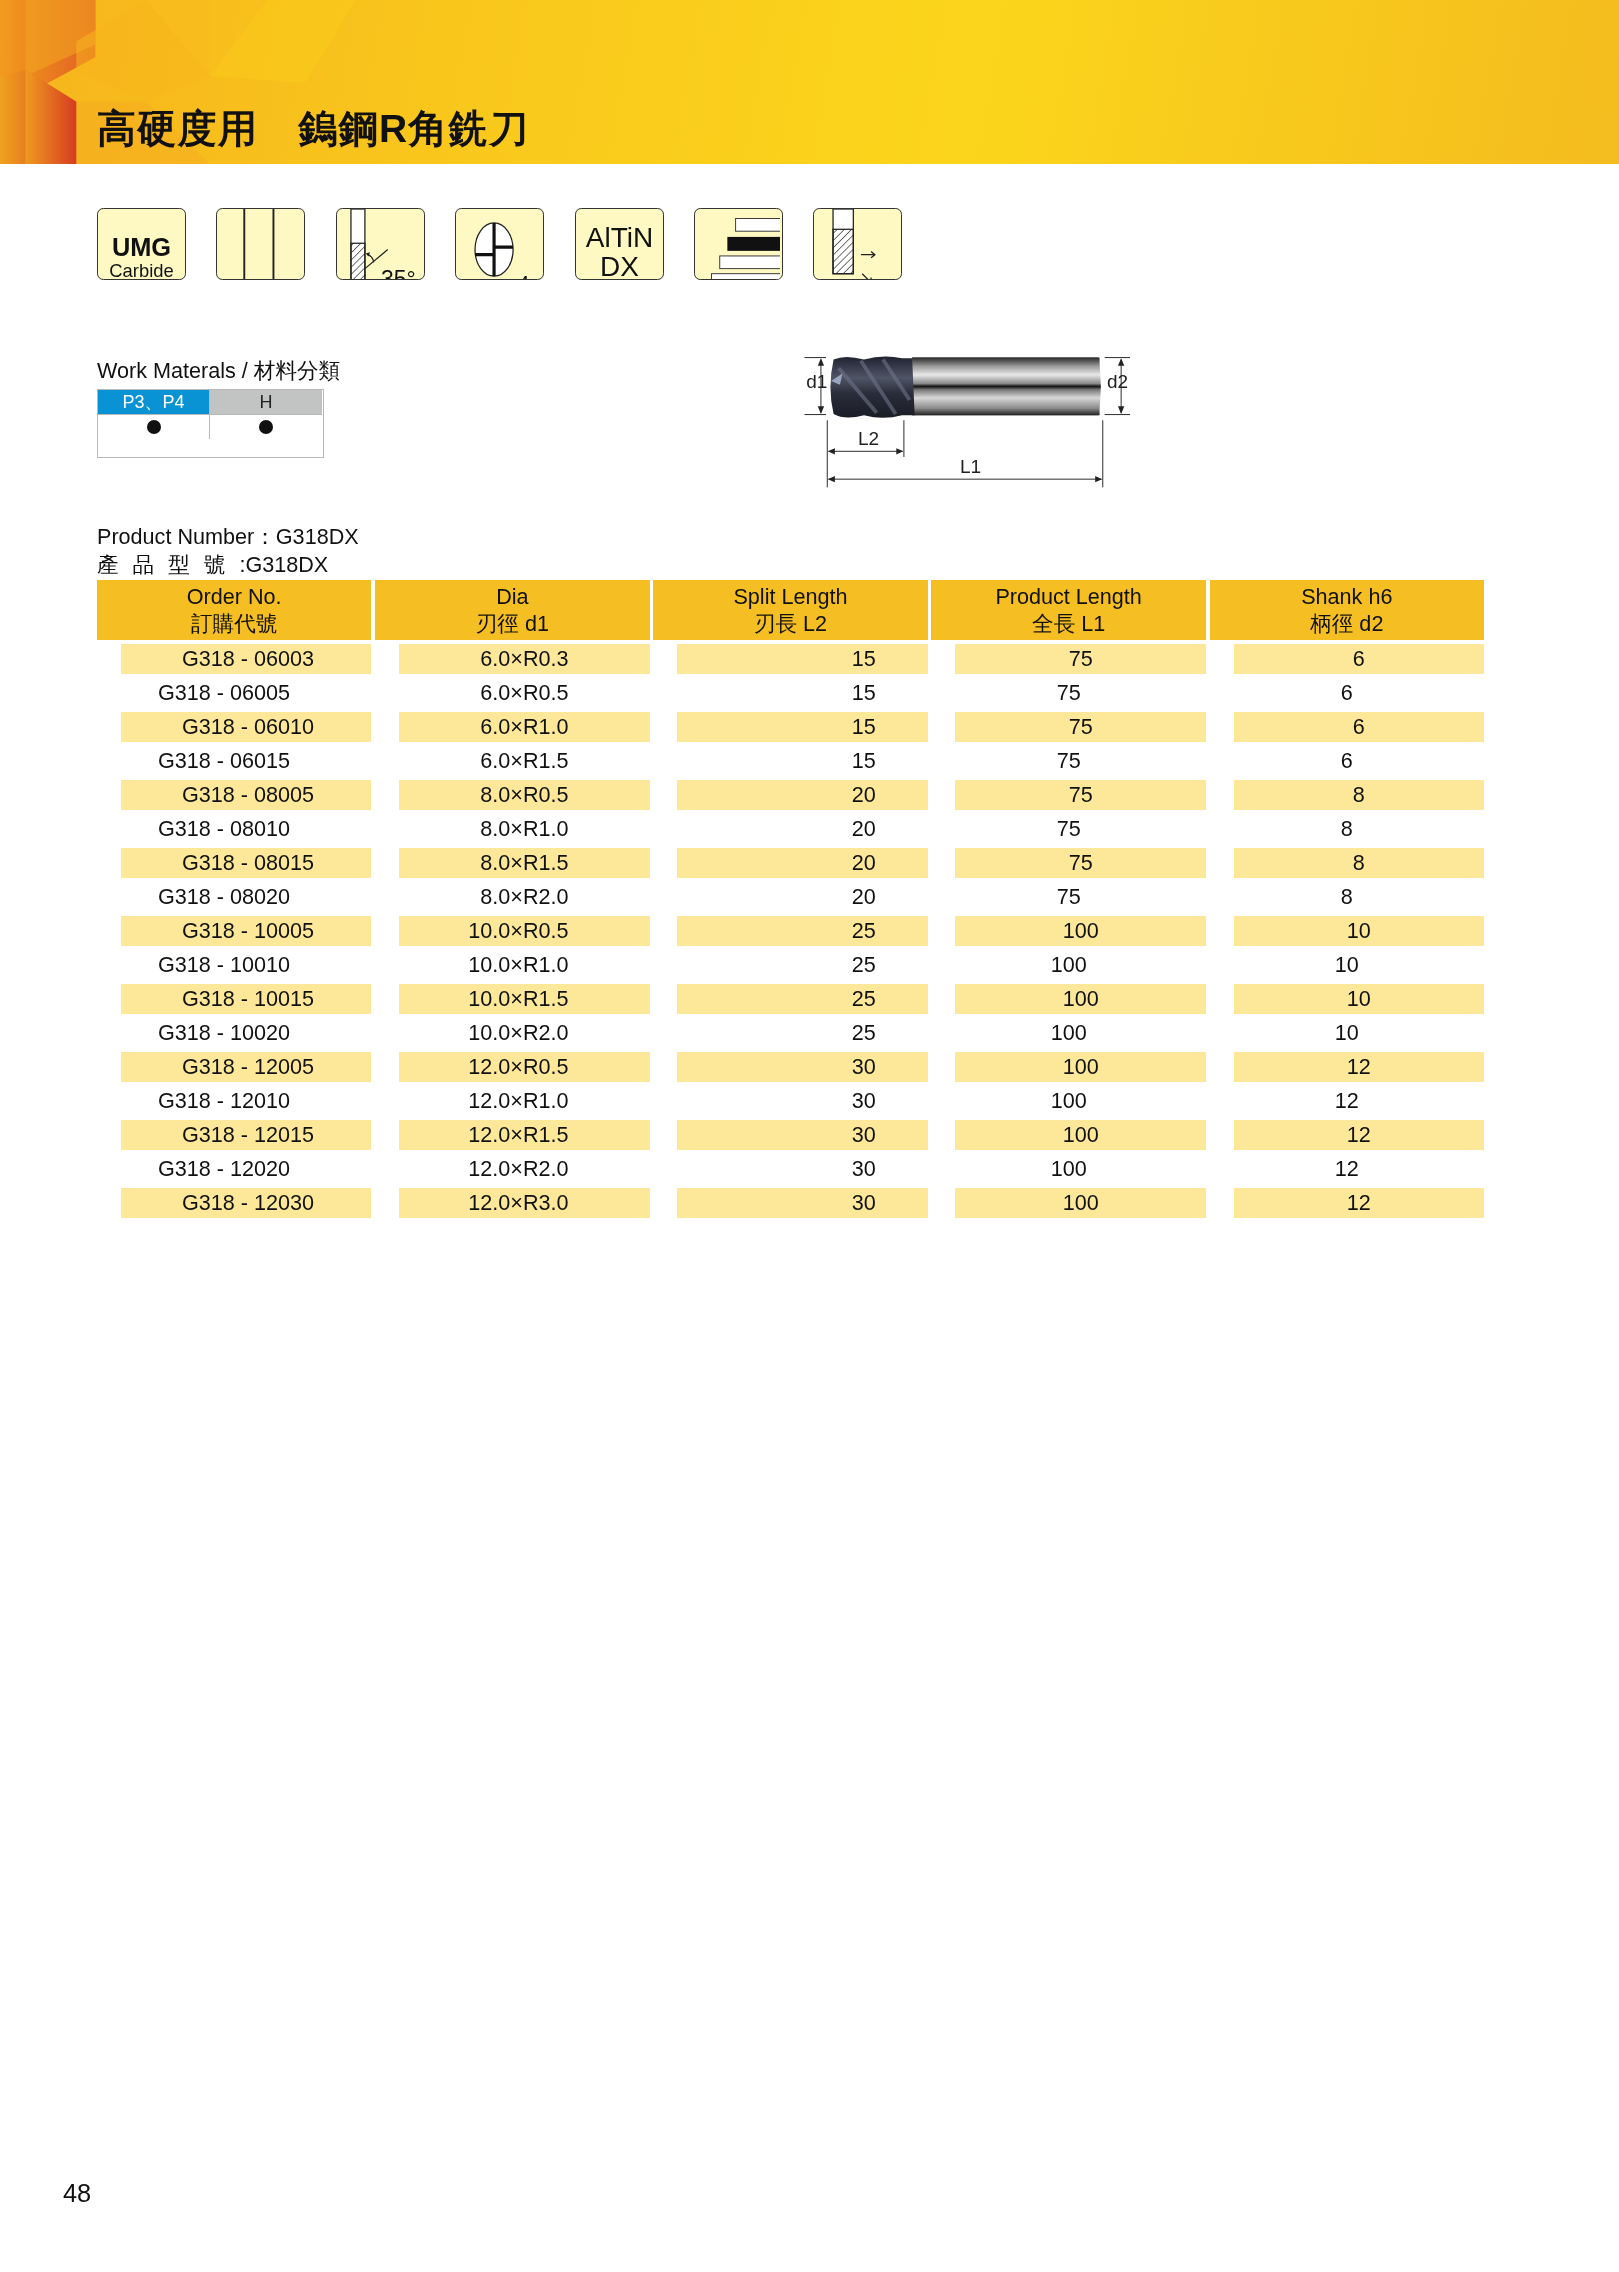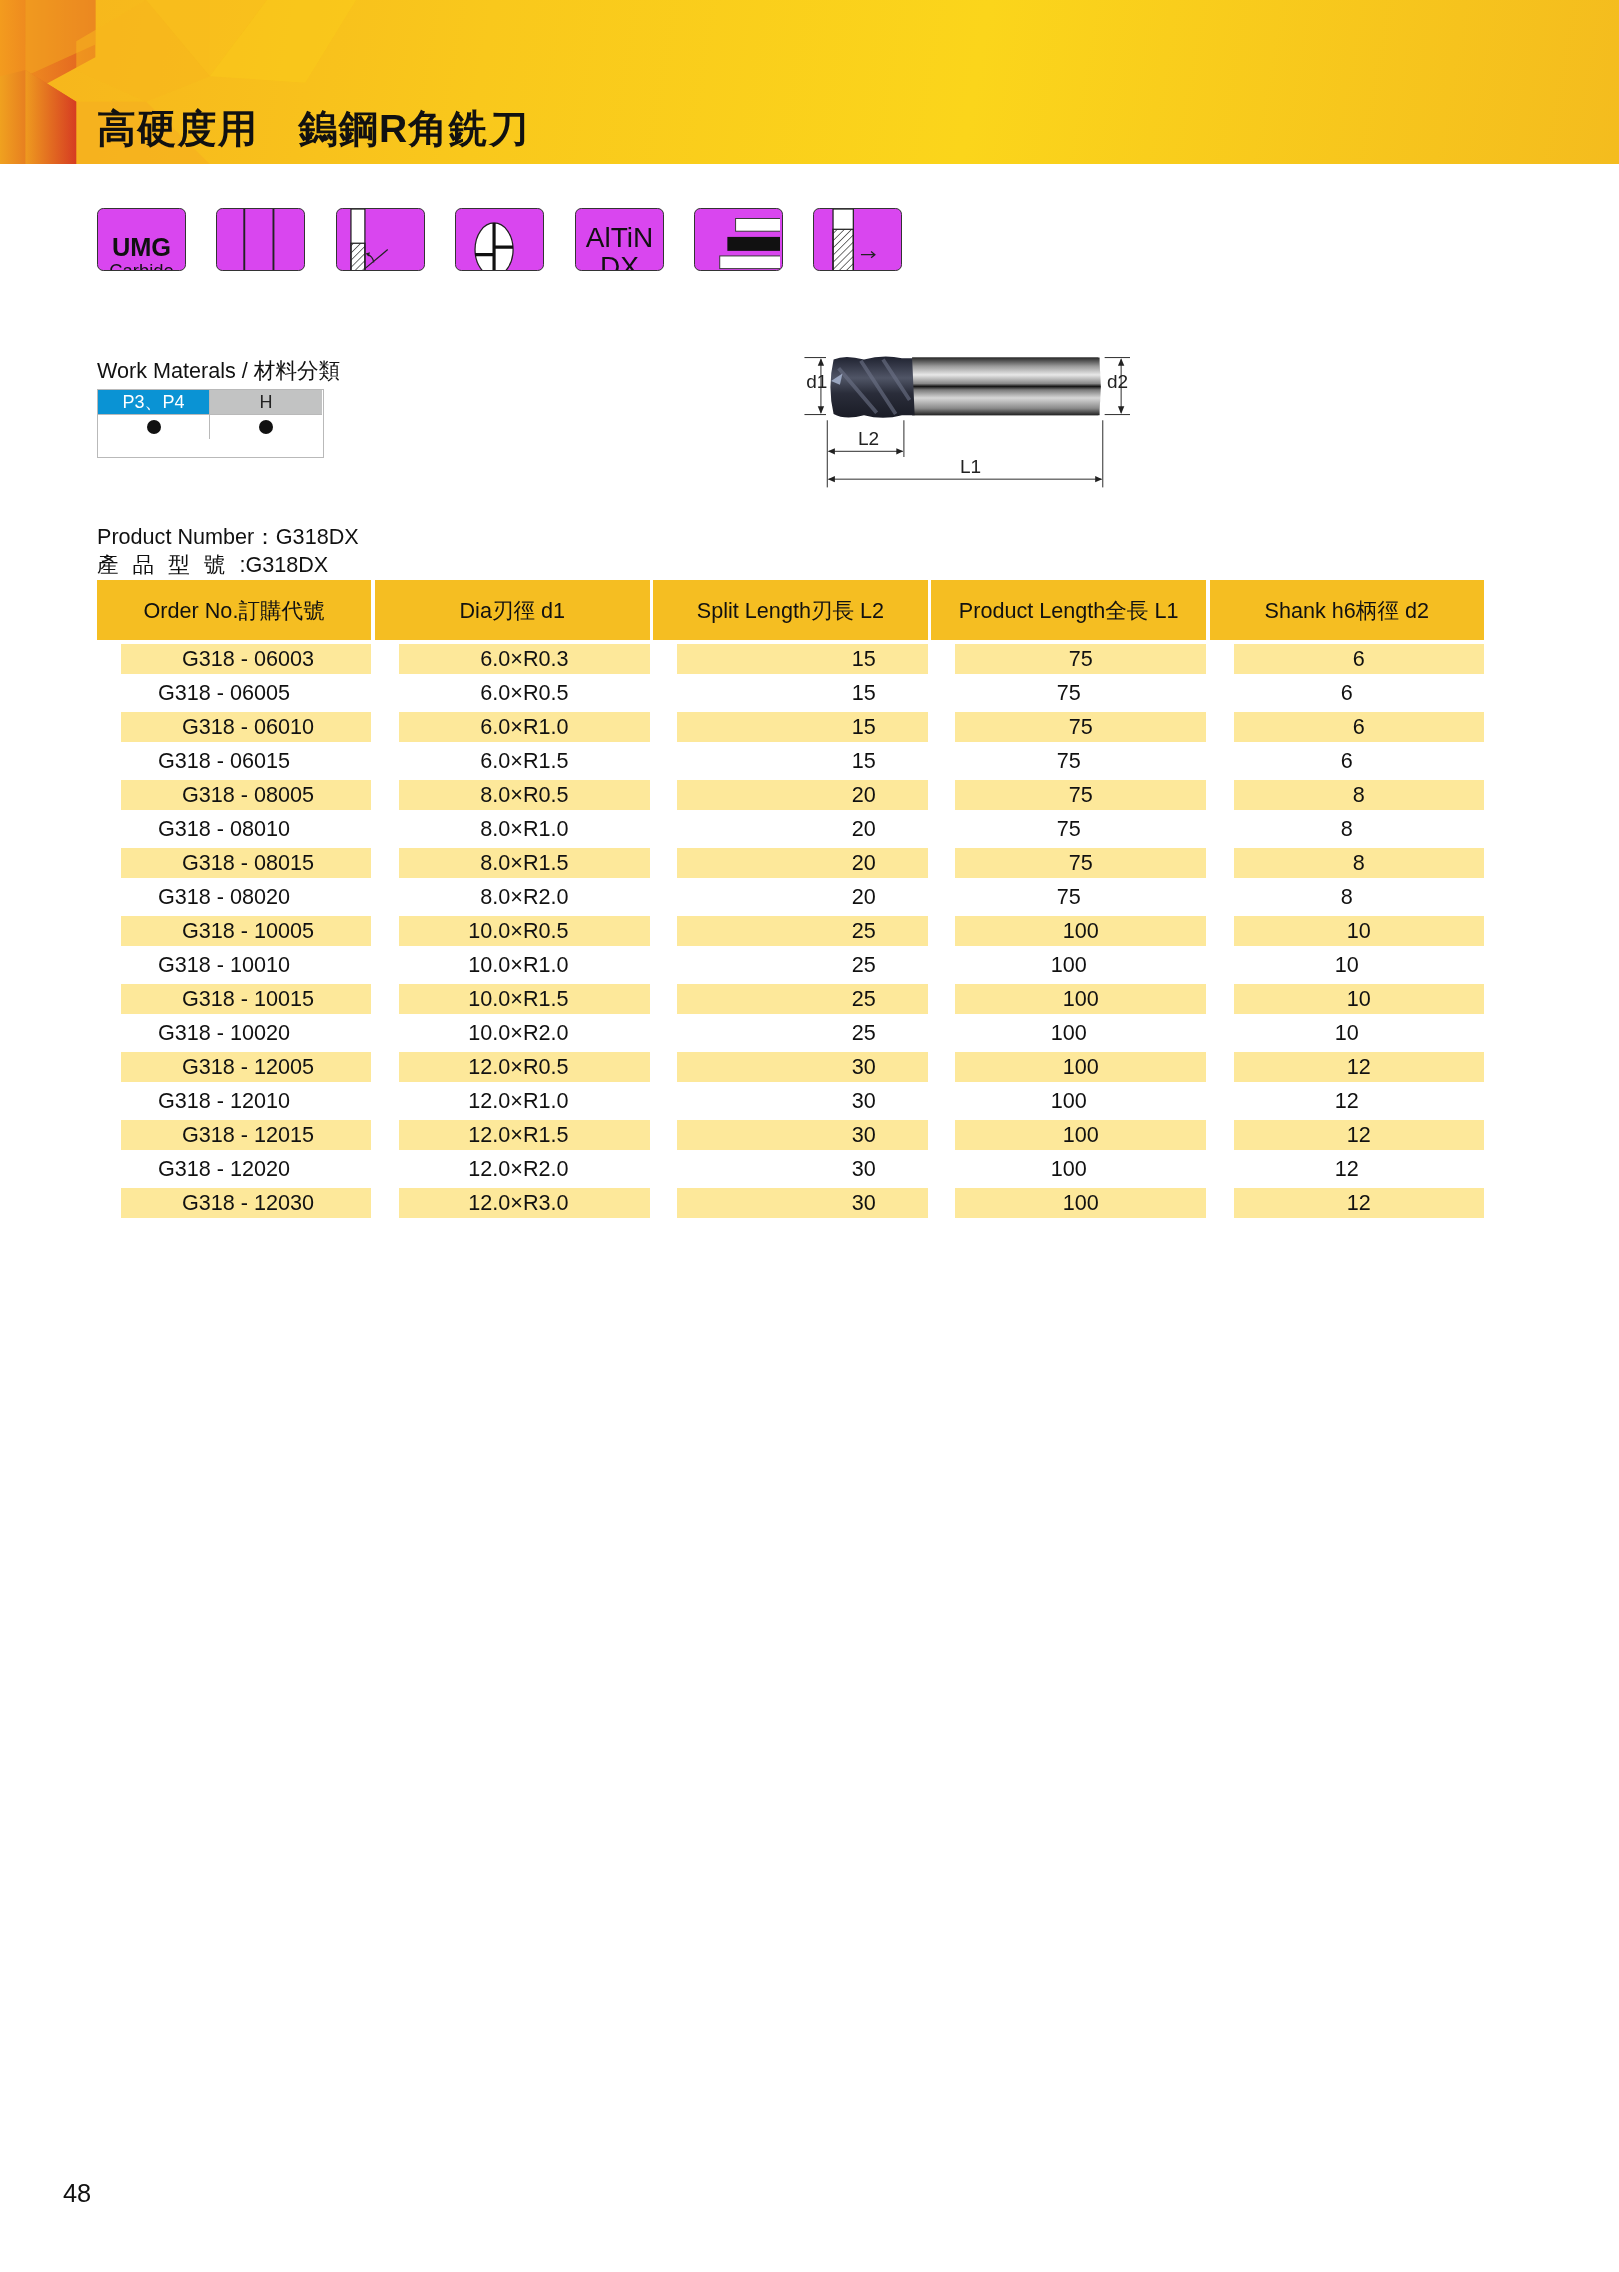--- a/index.html
+++ b/index.html
@@ -11,22 +11,22 @@
             background:linear-gradient(100deg,#f6b41c 0%,#f9c81c 30%,#fbd51b 60%,#f4bc1e 100%);
             overflow:hidden; }
   .facet { position:absolute; }
   .title-en { position:absolute; left:97px; top:50px; font-size:41px; font-weight:bold;
               letter-spacing:1.3px; color:#111; white-space:nowrap; }
   .title-zh { position:absolute; left:97px; top:102px; font-size:39px; font-weight:bold;
               color:#111; white-space:nowrap; letter-spacing:1.3px; }
 
   
   .icons { position:absolute; left:97px; top:208px; height:91px; }
-  .icon-box { position:absolute; top:0; width:89px; height:63px; border:1.9px solid #333;
-              border-radius:6.3px; background:#d946ef; box-sizing:border-box; overflow:hidden; }
+  .icon-box { position:absolute; top:0; width:89px; height:72px; border:1.9px solid #333;
+              border-radius:6.3px; background:#fef9c3; box-sizing:border-box; overflow:hidden; }
   .icon-box svg { position:absolute; left:0; top:0; width:85px; height:85px; }
   .umg-text { position:absolute; left:0; right:0; text-align:center; }
   .umg-big { top:24px; font-size:25.4px; font-weight:bold; color:#111; }
   .umg-small { top:51px; font-size:18.4px; color:#111; }
   .coat-text { position:absolute; left:0; right:0; text-align:center; font-size:28px; line-height:28px; color:#111; }
 
   
   .wm-label { position:absolute; left:97px; top:356px; font-size:21.6px; color:#111; white-space:nowrap; }
   .wm-table { position:absolute; left:97px; top:389px; width:227px; height:69px;
               border:1.9px solid #b9b9b9; box-sizing:border-box; display:grid;
@@ -45,21 +45,21 @@
 
   
   .pn { position:absolute; left:97px; font-size:21.6px; color:#111; white-space:nowrap; }
   .pn1 { top:522px; }
   .pn2 { top:550px; letter-spacing:0px; }
   .pn2 .zh-spaced { letter-spacing:14px; }
 
   
   .spec { position:absolute; left:97px; top:580px; width:1387px; }
   .spec-head { display:grid; grid-template-columns:repeat(5, 1fr); column-gap:3.8px; height:60px; }
-  .spec-head .th { background:#f5be22; display:flex; flex-direction:row; align-items:center;
+  .spec-head .th { background:#f5be22; display:flex; flex-direction:column; align-items:center;
                    justify-content:center; font-size:21.6px; line-height:27px; color:#111; }
   .spec-body { margin-top:3.8px; }
   .spec-row { display:grid; grid-template-columns:repeat(5, 1fr); column-gap:3.8px; height:34px; }
   .spec-row.odd .td { background:#fde89a;margin-left:24px; }
   .spec-row.even .td { background:#ffffff; }
   .td { display:flex; align-items:center; justify-content:center; font-size:21.6px; color:#111; height:30px; margin-bottom:3.8px; }
   .td.order { justify-content:flex-start; padding-left:61px; }
   .td.dia { justify-content:flex-end; padding-right:81px;text-align:center; }
   .td.split { justify-content:flex-end; padding-right:52px; }
 

